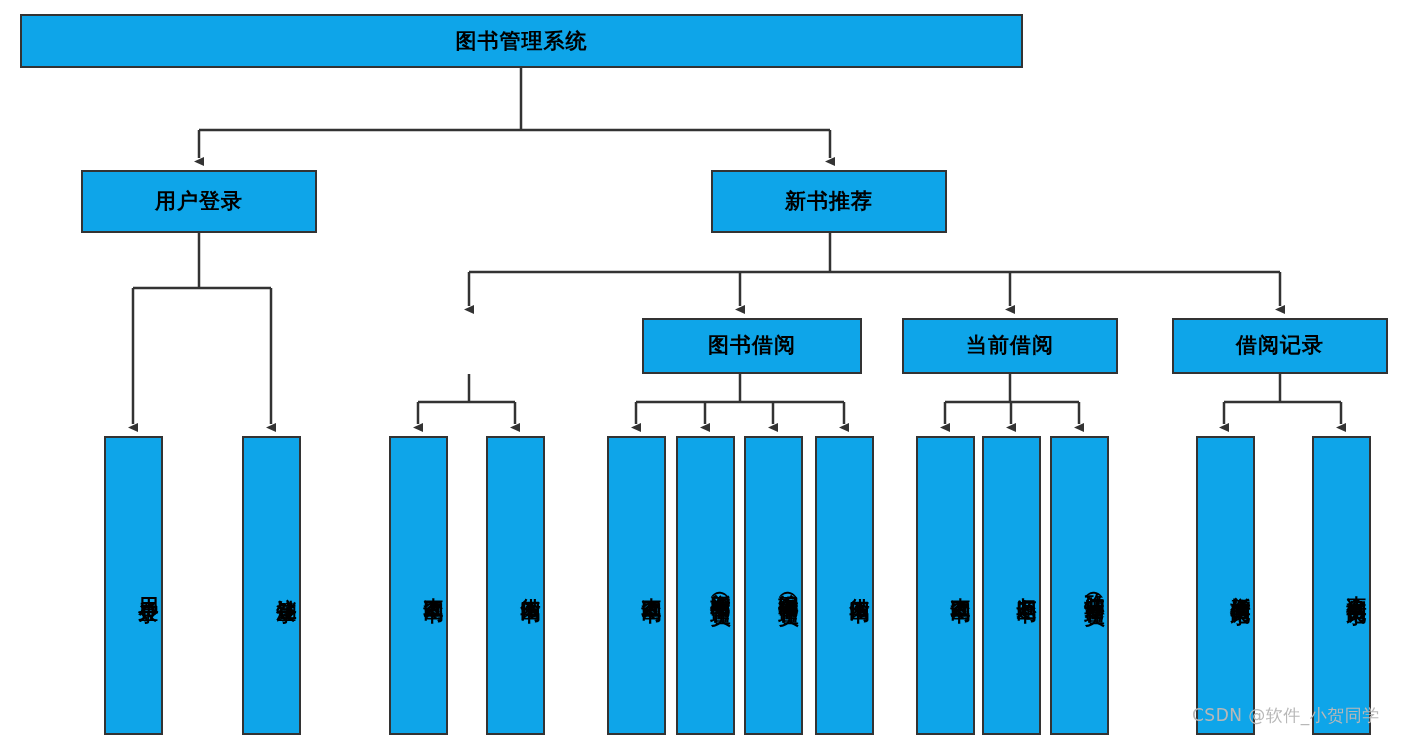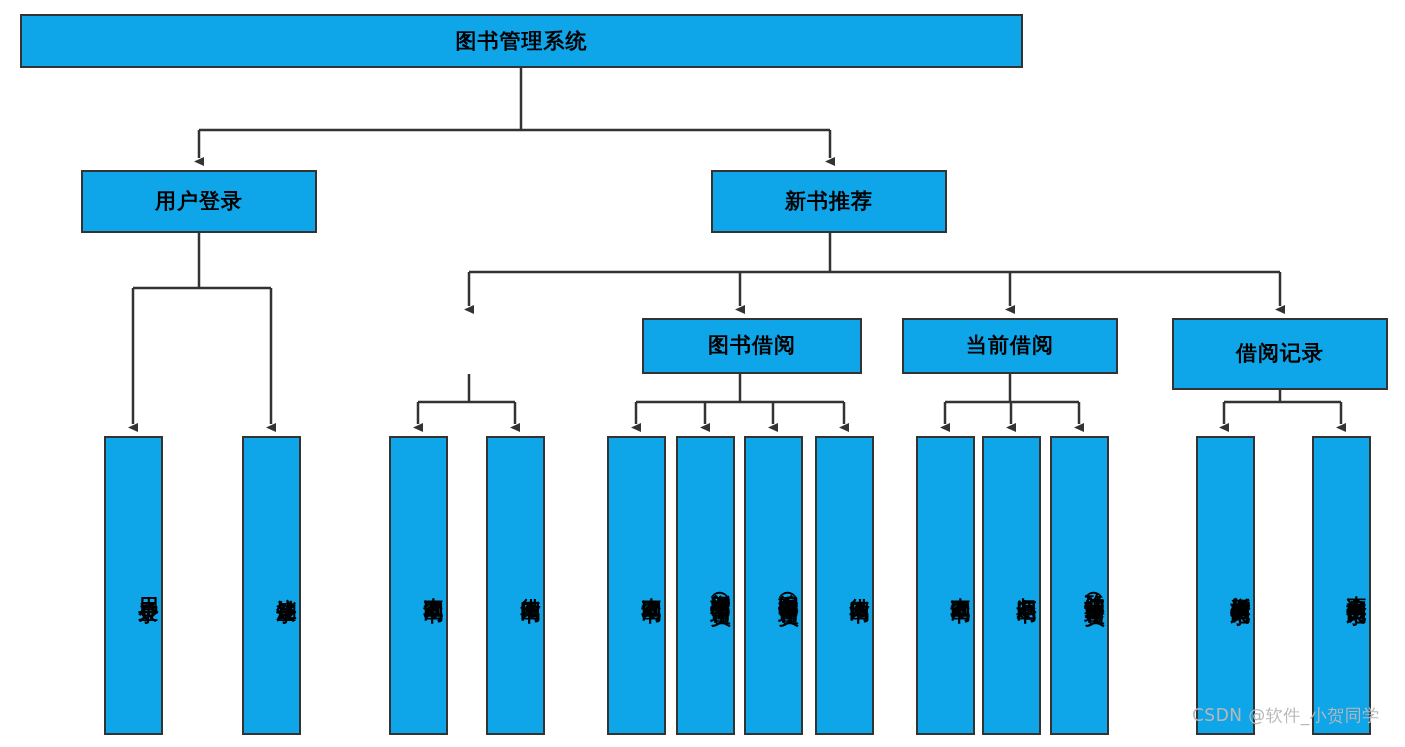--- a/index.html
+++ b/index.html
@@ -143,21 +143,21 @@
 
 
   <div class="node node-horizontal" style="left:632px; top:318px; width:220px; height:56px;margin-left:10px;">
     <span>图书借阅</span>
   </div>
 
   <div class="node node-horizontal" style="left:902px; top:318px; width:216px; height:56px;">
     <span>当前借阅</span>
   </div>
 
-  <div class="node node-horizontal" style="left:1172px; top:318px; width:216px; height:72px;">
+  <div class="node node-horizontal" style="left:1172px; top:318px; width:216px; height:56px;">
     <span>借阅记录</span>
   </div>
 
   <div class="node node-vertical" style="left:104px; top:436px; width:59px; height:299px;">
     <span class="vlabel">用户登录</span>
   </div>
 
   <div class="node node-vertical" style="left:242px; top:436px; width:59px; height:299px;">
     <span class="vlabel">注销登录</span>
   </div>

